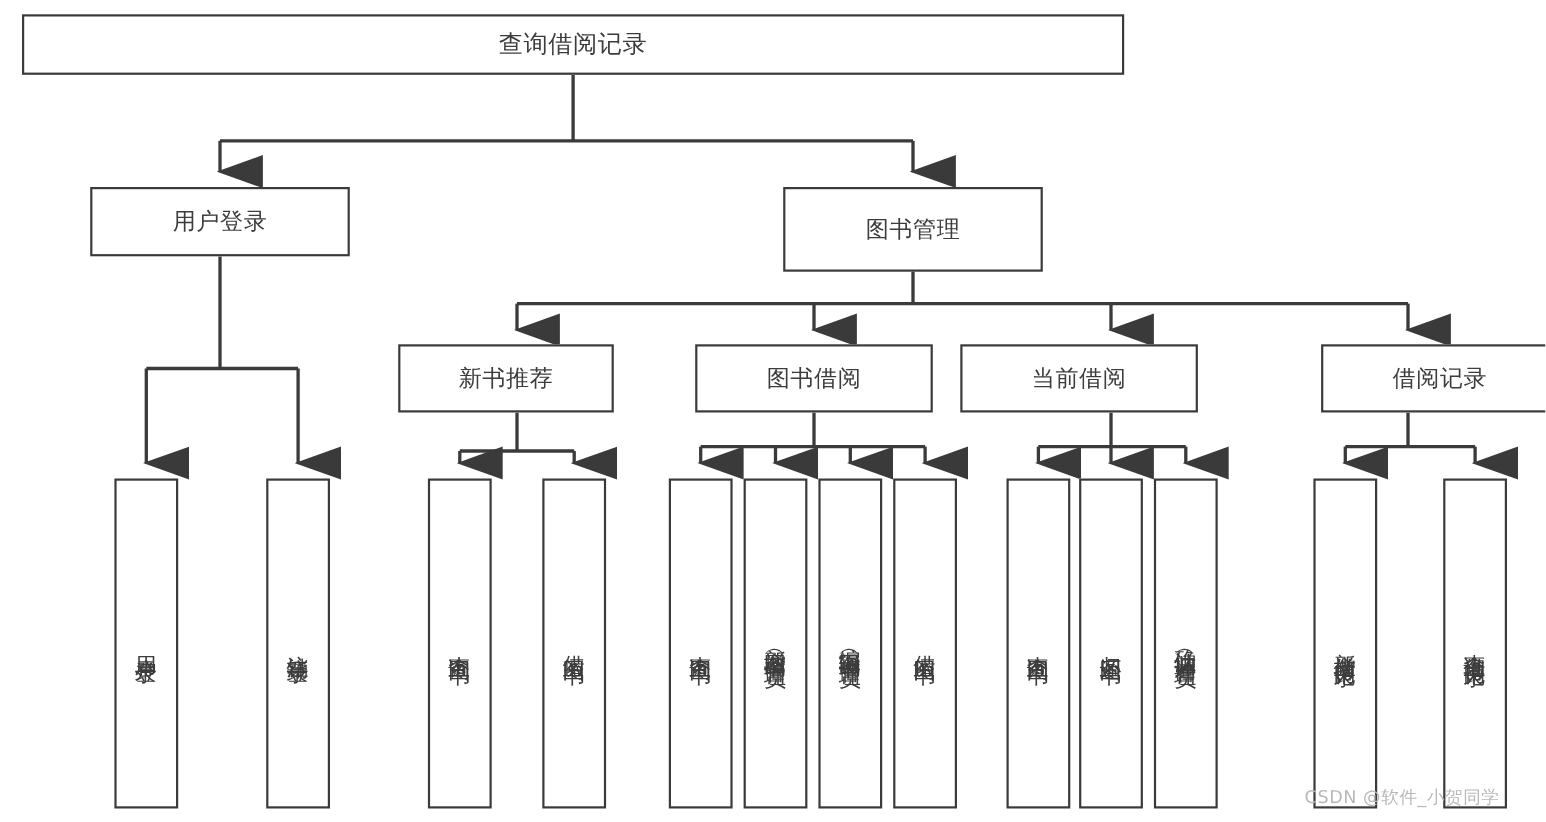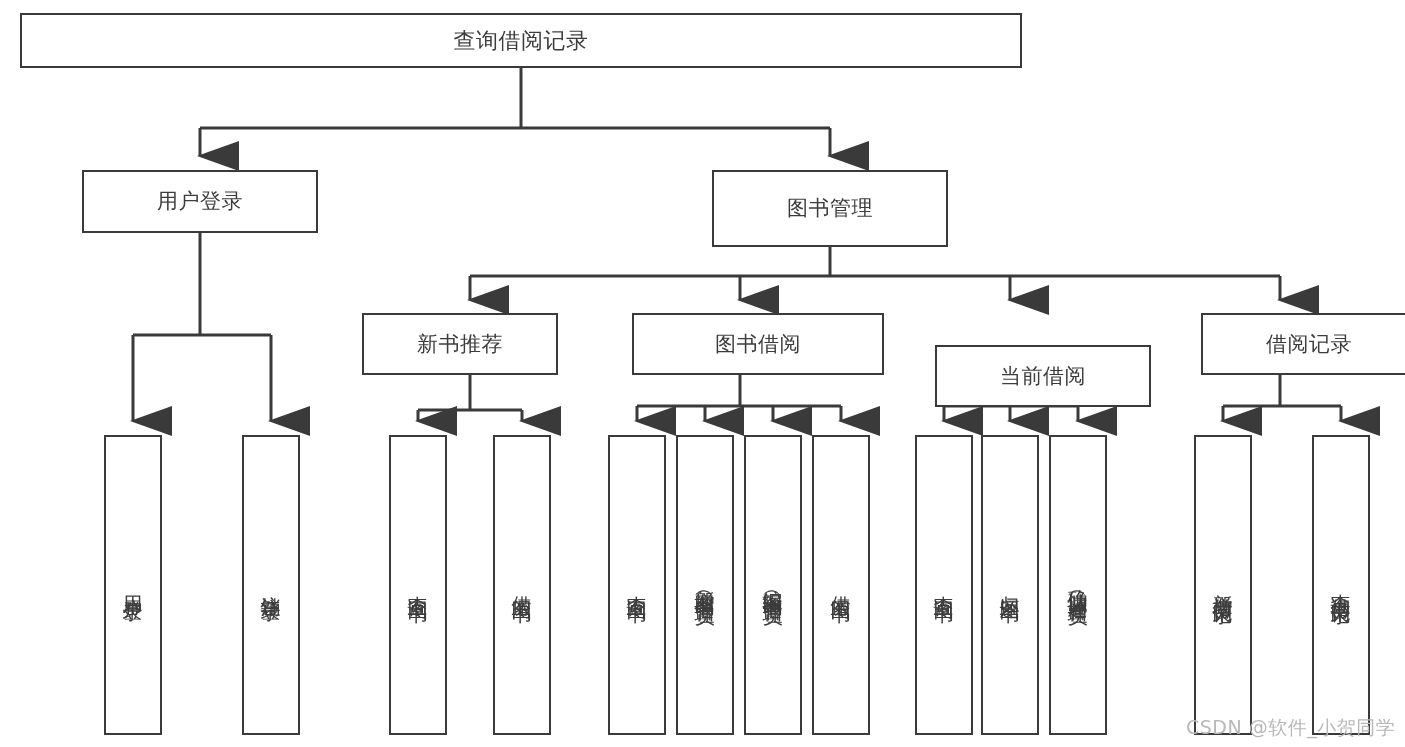--- a/index.html
+++ b/index.html
@@ -50,21 +50,21 @@
     text-orientation:upright;
     font-size:20px;
     letter-spacing:2.5px;
     line-height:1;
     max-height:288px;
   }
   .watermark{
     position:absolute;
     left:1186px;
     top:715px;
-    font-size:19px;
+    font-size:16px;
     color:#b8b8b8;
     white-space:nowrap;
     letter-spacing:0.5px;
   }
 </style>
 </head>
 <body>
 
 <div id="canvas">
 
@@ -125,24 +125,24 @@
   <div class="node horiz" style="left:82px;top:170px;width:236px;height:63px;">
     <span class="label">用户登录</span>
   </div>
   <div class="node horiz" style="left:712px;top:170px;width:236px;height:77px;">
     <span class="label">图书管理</span>
   </div>
 
   <div class="node horiz" style="left:362px;top:313px;width:196px;height:62px;">
     <span class="label">新书推荐</span>
   </div>
-  <div class="node horiz" style="left:632px;top:313px;width:252px;height:62px;">
+  <div class="node horiz" style="left:632px;top:313px;width:216px;height:62px;">
     <span class="label">图书借阅</span>
   </div>
-  <div class="node horiz" style="left:935px;top:313px;width:216px;height:62px;margin-top:32px;">
+  <div class="node horiz" style="left:873px;top:313px;width:216px;height:62px;">
     <span class="label">当前借阅</span>
   </div>
   <div class="node horiz" style="left:1172px;top:313px;width:216px;height:62px;margin-left:29px;">
     <span class="label">借阅记录</span>
   </div>
 
   <div class="node vert" style="left:104px;top:435px;width:58px;height:300px;">
     <span class="label">用户登录</span>
   </div>
   <div class="node vert" style="left:242px;top:435px;width:58px;height:300px;">

